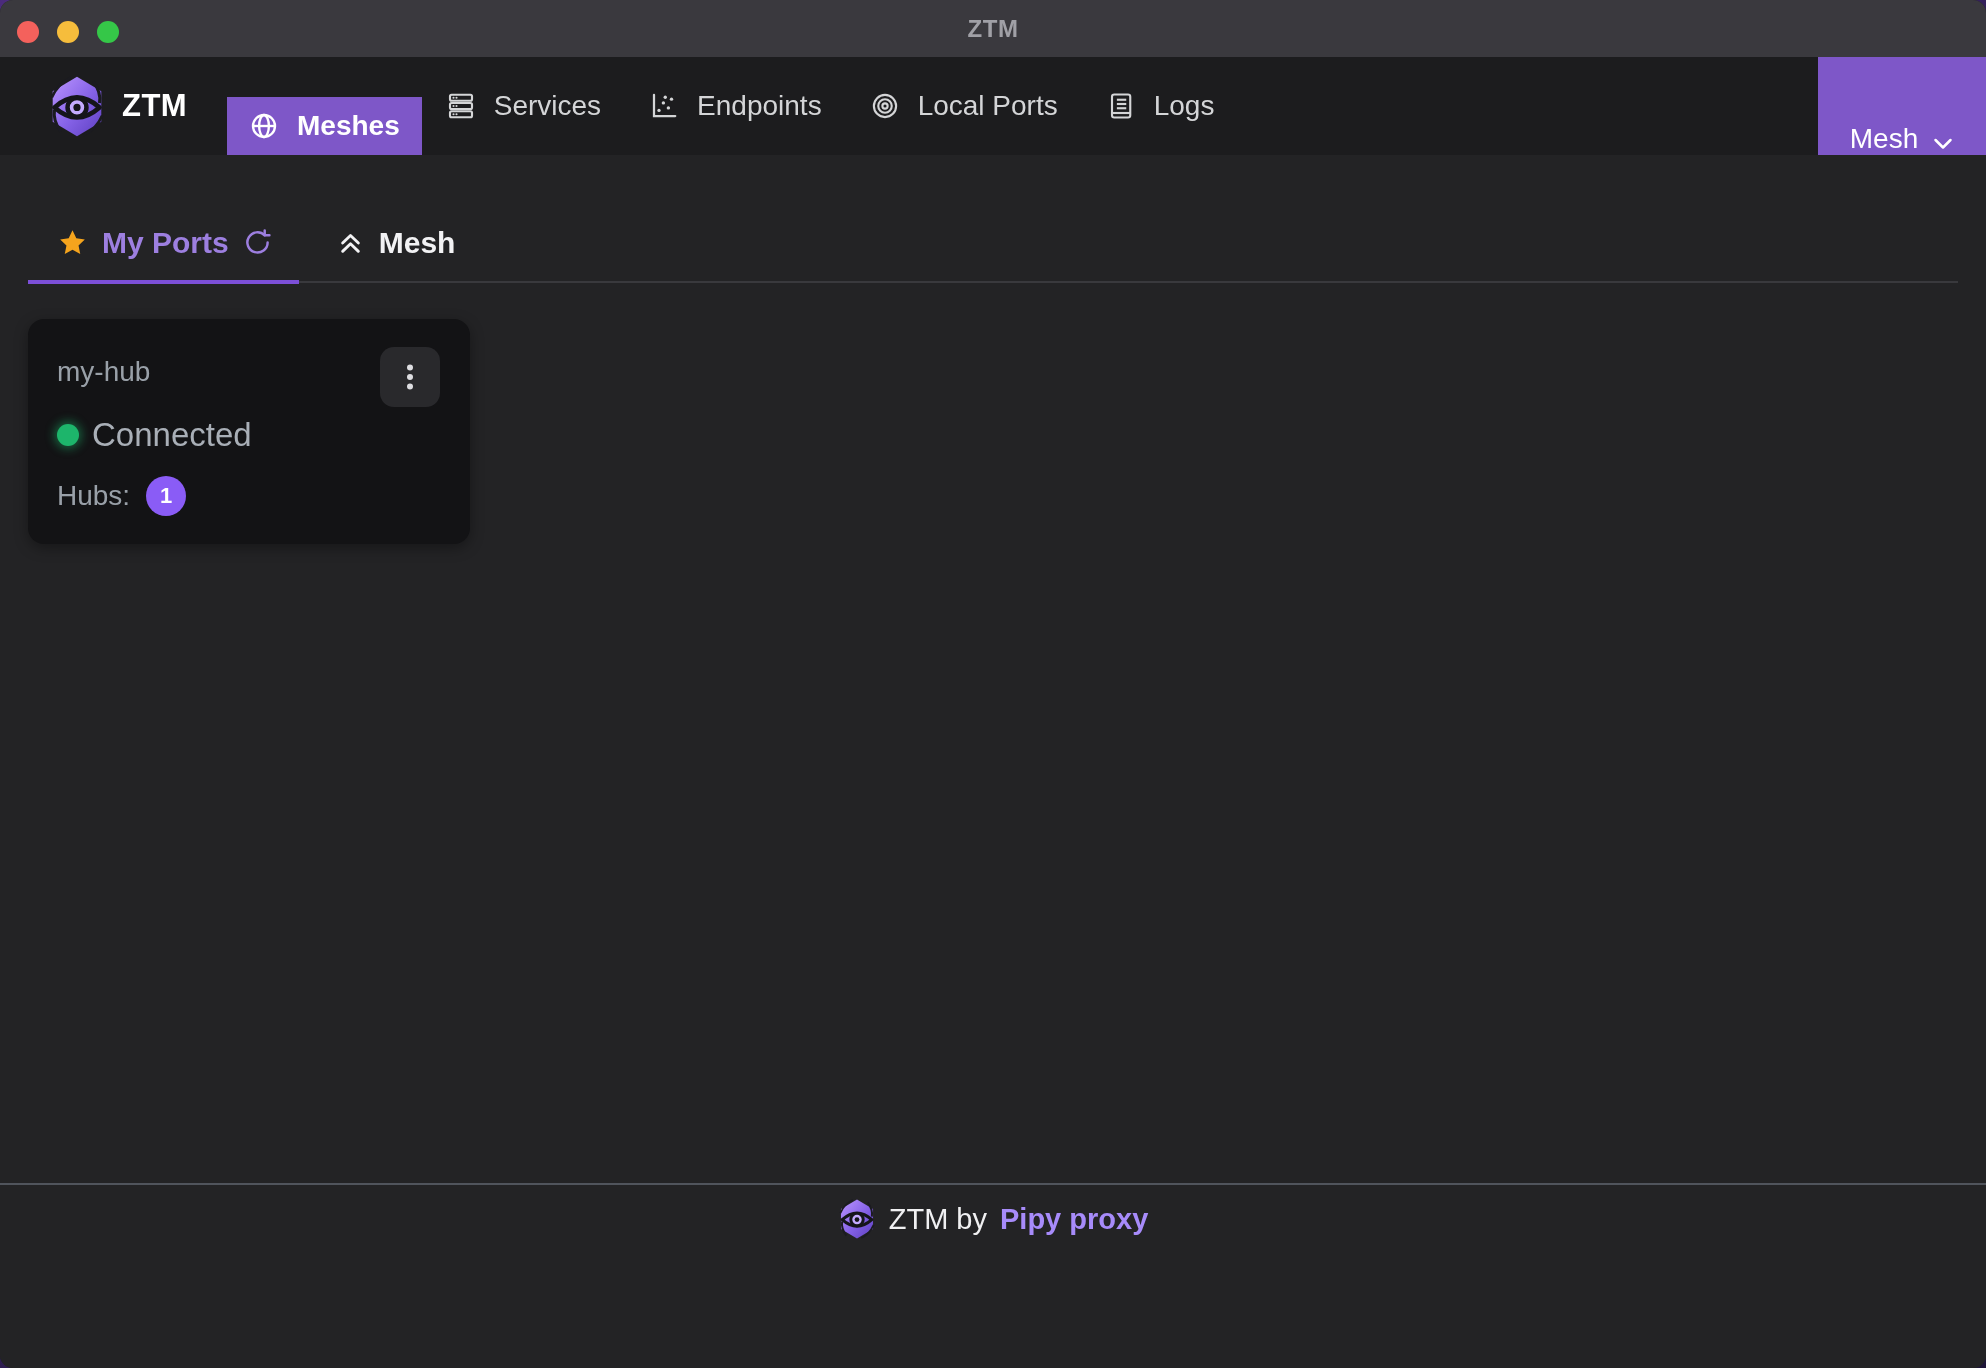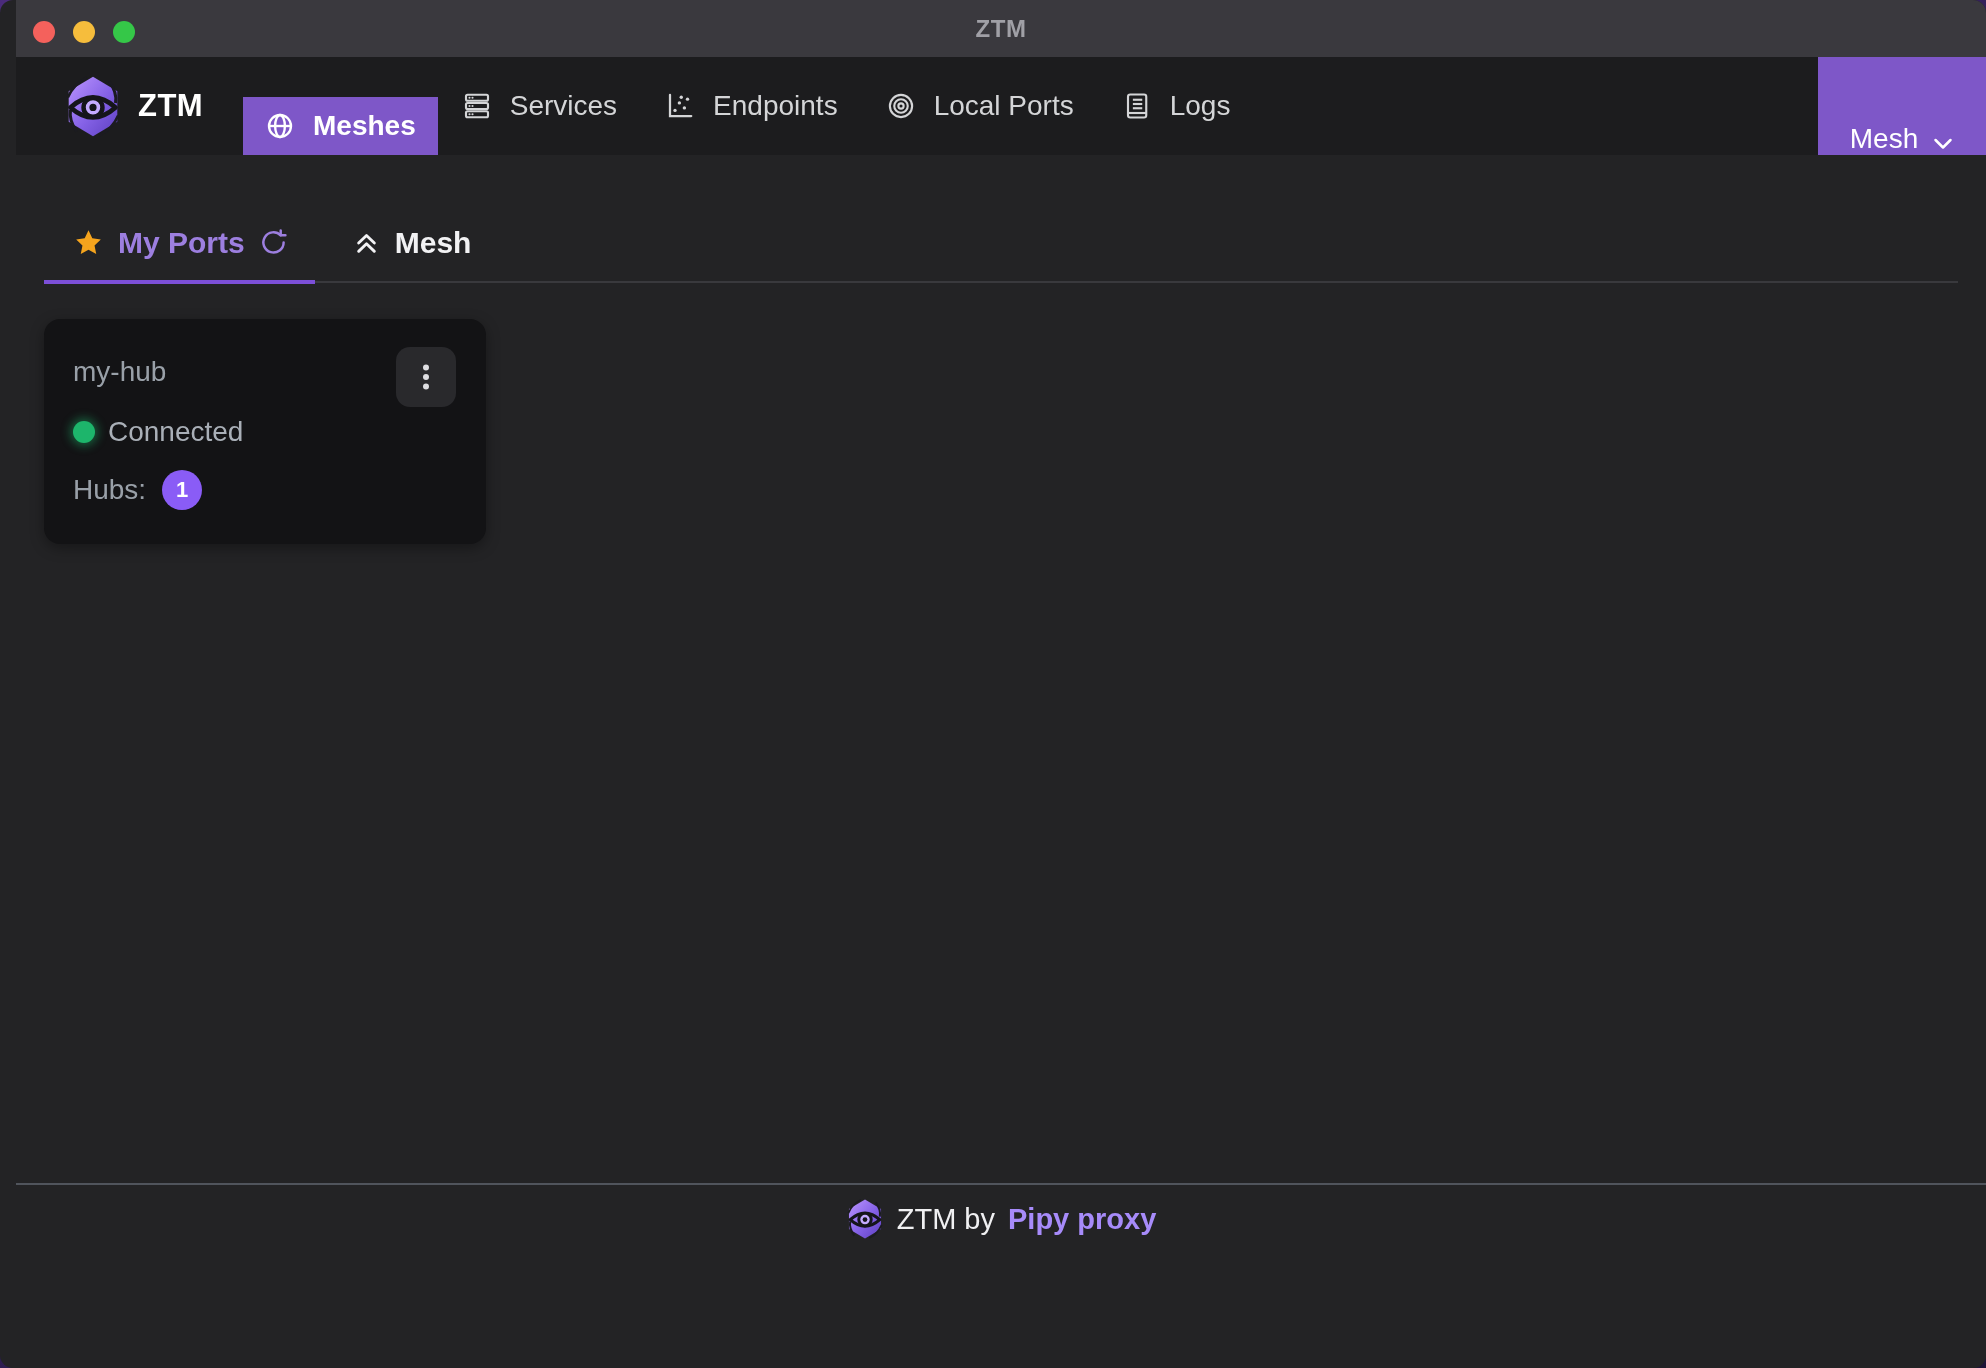--- a/index.html
+++ b/index.html
@@ -3,21 +3,21 @@
 <meta charset="utf-8">
 <style>
   html,body{margin:0;padding:0;}
   body{
     width:1986px;height:1368px;position:relative;overflow:hidden;
     background:linear-gradient(155deg,#4b2b7c 0%,#35215c 40%,#1e1538 100%);
     font-family:"Liberation Sans","DejaVu Sans",sans-serif;
     -webkit-font-smoothing:antialiased;
   }
   .window{position:absolute;inset:0;border-radius:13px;overflow:hidden;
-    display:flex;flex-direction:column;background:#232325;padding-left:16px;}
+    display:flex;flex-direction:column;background:#232325;}
 
   
   .titlebar{flex:none;height:57px;background:#3a393e;position:relative;
     display:flex;align-items:center;justify-content:center;}
   .lights{position:absolute;left:17px;top:21px;display:flex;gap:18px;}
   .light{width:22px;height:22px;border-radius:50%;}
   .light.red{background:#f4615c;}
   .light.yellow{background:#f6bd3c;}
   .light.green{background:#35c748;}
   .win-title{font-size:24px;font-weight:bold;color:#a0a0a6;letter-spacing:.5px;}
@@ -51,21 +51,21 @@
   .mesh-card{flex:none;margin:36px 0 0 28px;width:442px;height:225px;box-sizing:border-box;
     background:#131315;border-radius:16px;padding:28px 30px 0 29px;
     box-shadow:0 4px 14px rgba(0,0,0,.35);}
   .card-top{display:flex;justify-content:space-between;align-items:flex-start;}
   .mesh-name{font-size:28px;color:#99a0a8;margin-top:9px;}
   .menu-btn{width:60px;height:60px;border-radius:14px;background:#29292c;border:none;
     display:flex;align-items:center;justify-content:center;cursor:pointer;padding:0;}
   .status-row{display:flex;align-items:center;gap:13px;margin-top:9px;}
   .status-dot{width:22px;height:22px;border-radius:50%;background:#1db56b;
     box-shadow:0 0 10px 3px rgba(29,181,107,.45);}
-  .status-text{font-size:28px;color:#a9afb7;}
+  .status-text{font-size:33px;color:#a9afb7;}
   .hubs-row{display:flex;align-items:center;gap:16px;margin-top:22px;}
   .hubs-label{font-size:28px;color:#99a0a8;}
   .hubs-badge{width:40px;height:40px;border-radius:50%;background:#8a5cf6;color:#fff;
     font-size:22px;font-weight:bold;display:flex;align-items:center;justify-content:center;}
 
   .flex-fill{flex:1;}
 
   
   .footer{flex:none;height:185px;box-sizing:border-box;border-top:2px solid #50545c;
     display:flex;justify-content:center;align-items:flex-start;padding-top:13px;}

